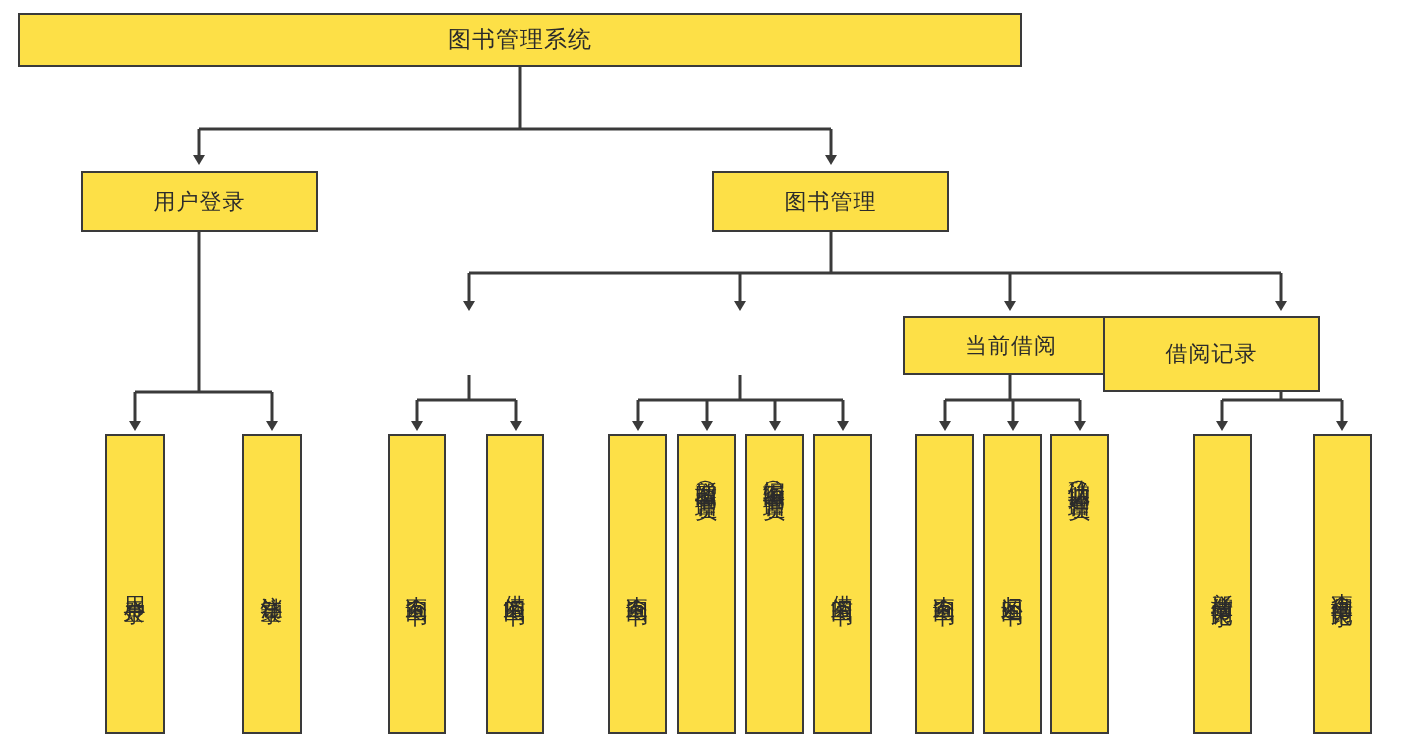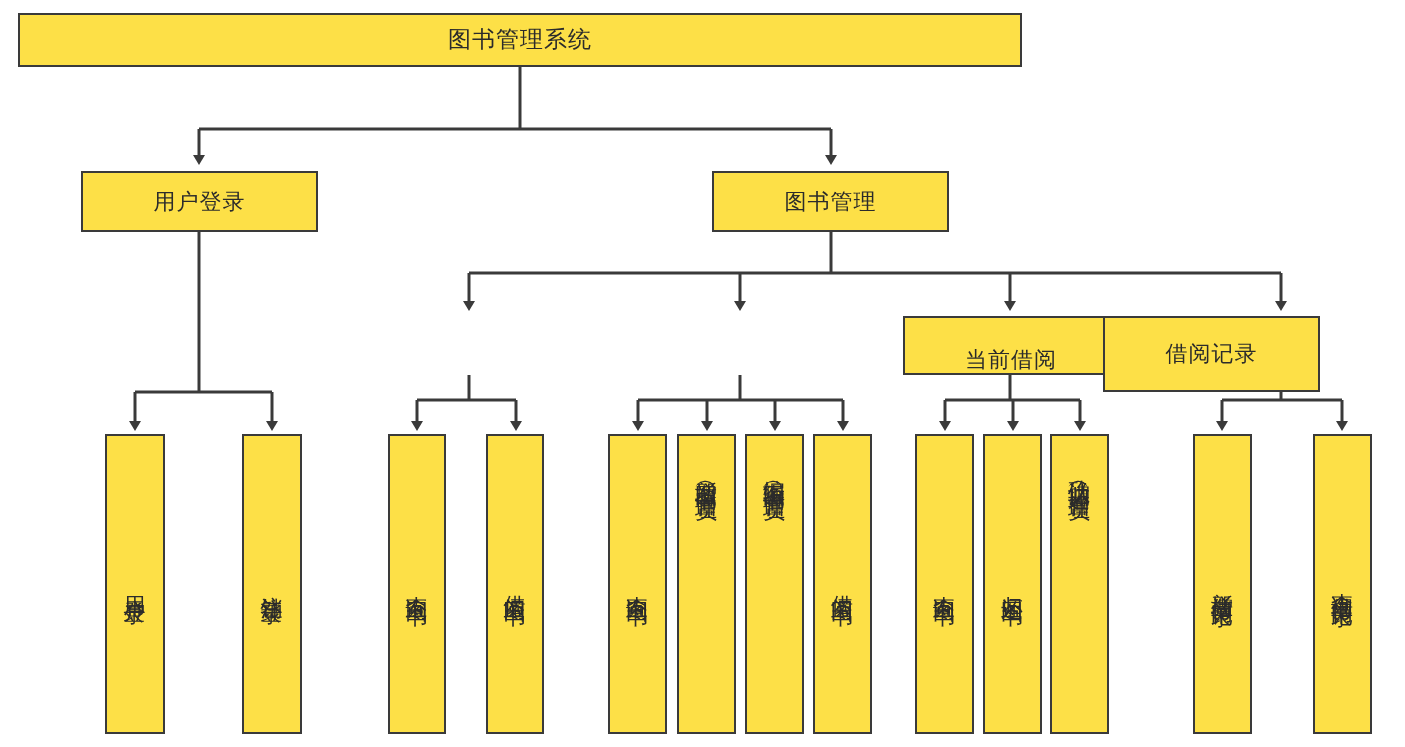--- a/index.html
+++ b/index.html
@@ -134,21 +134,21 @@
     <span class="lbl">图书管理系统</span>
   </div>
 
   <div class="node h" style="left:81px; top:171px; width:237px; height:61px;">
     <span class="lbl">用户登录</span>
   </div>
   <div class="node h" style="left:712px; top:171px; width:237px; height:61px;">
     <span class="lbl">图书管理</span>
   </div>
 
-  <div class="node h" style="left:903px; top:316px; width:216px; height:59px;align-items:flex-end;">
+  <div class="node h" style="left:903px; top:316px; width:216px; height:59px;">
     <span class="lbl">当前借阅</span>
   </div>
   <div class="node h" style="left:1103px; top:316px; width:217px; height:76px;">
     <span class="lbl">借阅记录</span>
   </div>
 
   <div class="node v mid" style="left:105px; top:434px; width:60px; height:300px;">
     <span class="lbl">用户登录</span>
   </div>
   <div class="node v mid" style="left:242px; top:434px; width:60px; height:300px;">

